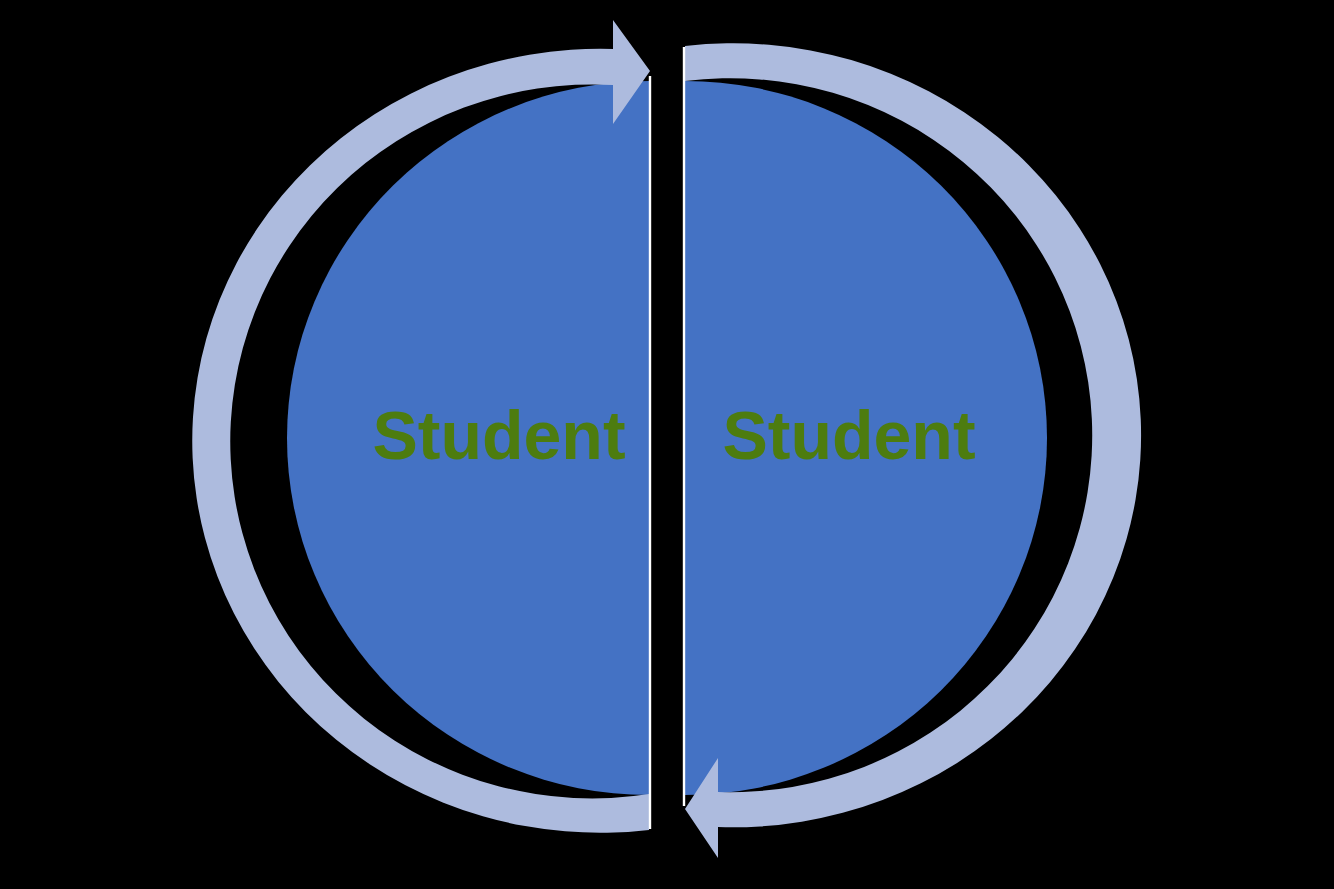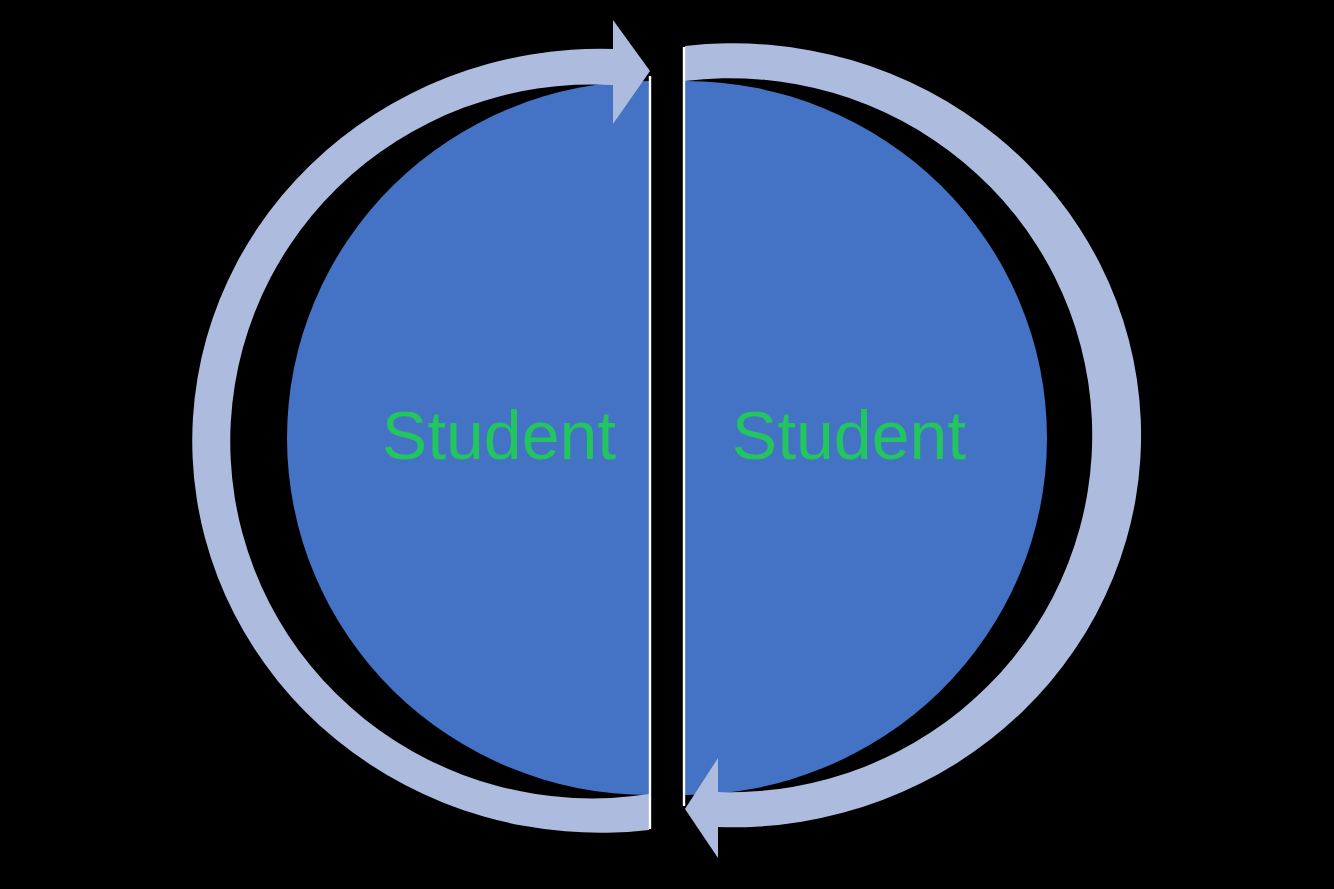--- a/index.html
+++ b/index.html
@@ -19,23 +19,23 @@
   }
   .stage svg {
     position: absolute;
     left: 0;
     top: 0;
     display: block;
   }
   .node-label {
     position: absolute;
     transform: translate(-50%, -54%);
-    color: #22c55e;
+    color: #4d7c0f;
     font-size: 68px;
-    font-weight: 400;
+    font-weight: 700;
     letter-spacing: 0px;
     white-space: nowrap;
     user-select: none;
   }
   .node-label.left  { left: 499px; top: 438px; }
   .node-label.right { left: 849px; top: 438px; }
 </style>
 </head>
 <body>
 

